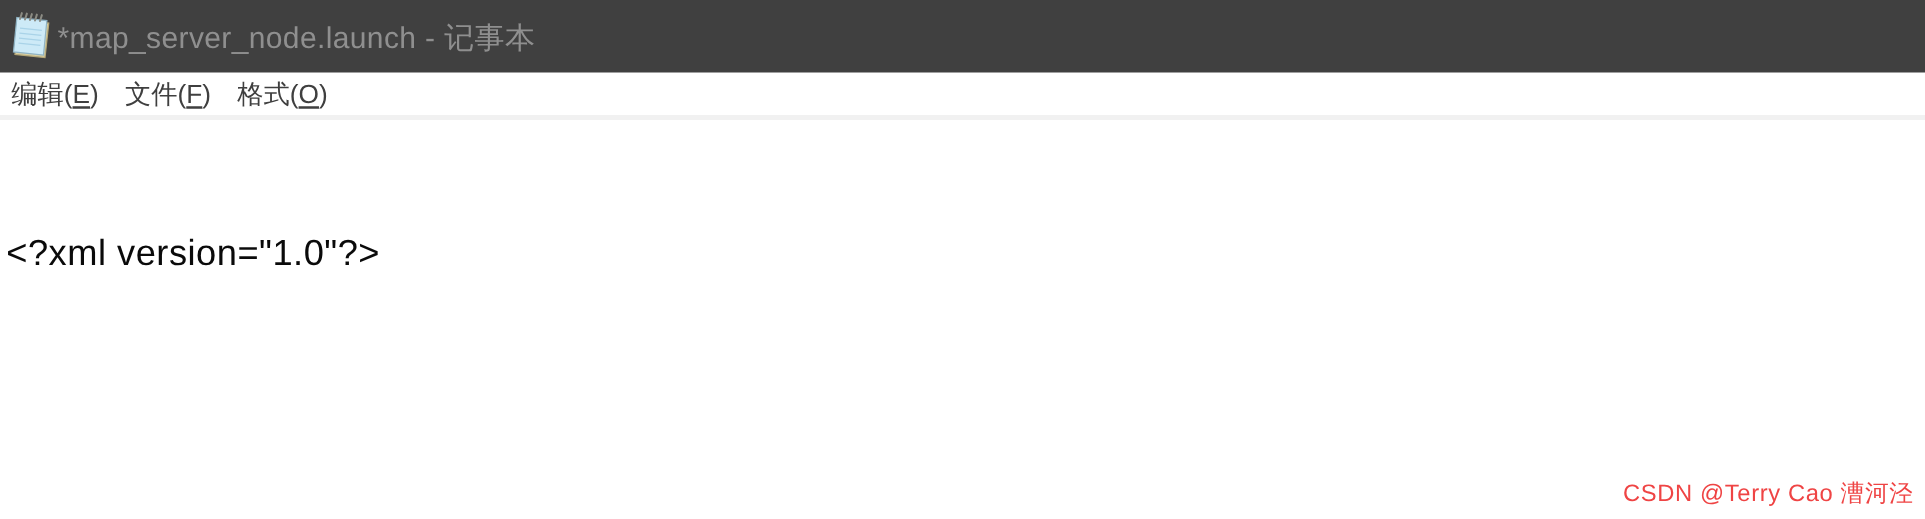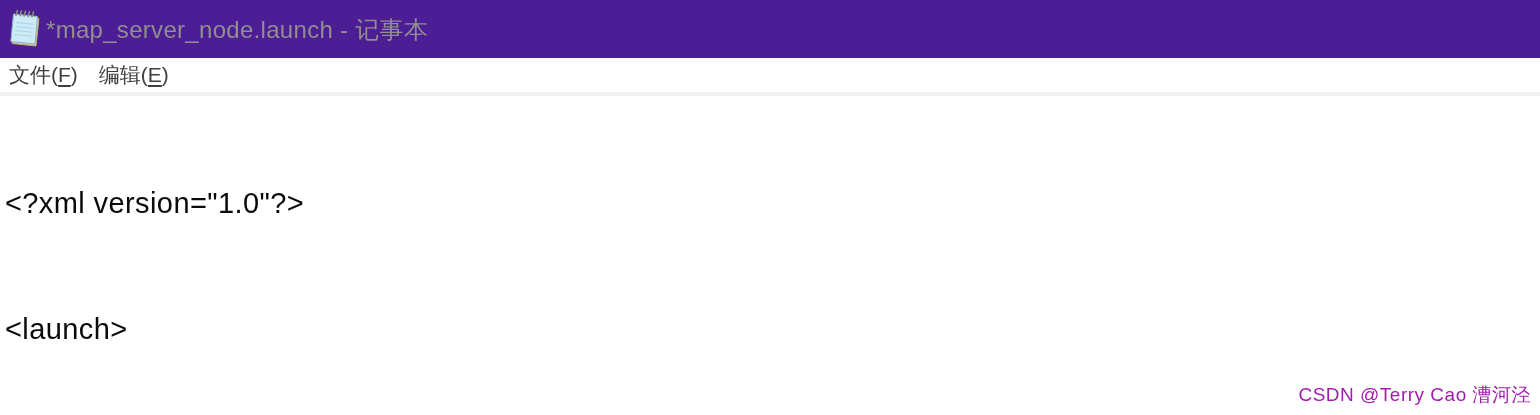--- a/index.html
+++ b/index.html
@@ -5,21 +5,21 @@
   * { margin: 0; padding: 0; box-sizing: border-box; }
   html, body {
     width: 1540px; height: 415px;
     background: #ffffff;
     font-family: "Liberation Sans", "DejaVu Sans", sans-serif;
     overflow: hidden;
     position: relative;
   }
   .titlebar {
     position: absolute; left: 0; top: 0; width: 100%; height: 58px;
-    background: #4c1d95;
+    background: #404040;
   }
   .app-icon {
     position: absolute; left: 7px; top: 9px; width: 36px; height: 40px;
   }
   .window-title {
     position: absolute; left: 46px; top: 14px;
     font-size: 24px; color: #8f8f8f; letter-spacing: 0.3px;
     white-space: nowrap;
   }
   .menubar {
@@ -41,21 +41,21 @@
   .editor {
     position: absolute; left: 5px; top: 98px; right: 0;
     font-size: 29px; line-height: 42px; letter-spacing: 0.4px;
     color: #0a0a0a;
     white-space: pre;
     cursor: text;
   }
   .code-line { height: 42px; }
   .watermark {
     position: absolute; right: 9px; bottom: 7px;
-    font-size: 19px; color: #a21caf; letter-spacing: 0.5px;
+    font-size: 19px; color: #ef4444; letter-spacing: 0.5px;
     white-space: nowrap;
     -webkit-user-select: none; user-select: none;
   }
 </style>
 </head>
 <body>
 
 <div class="titlebar">
   <svg class="app-icon" viewBox="0 0 36 40" aria-hidden="true">
 
@@ -64,28 +64,28 @@
     <path d="M6.5 5 L30.5 7.5 L27.8 35 L3.8 32.5 Z" fill="#cdeaf7" stroke="#8fb3c4" stroke-width="1"></path>
 
     <path d="M9 13.5 L26.5 15.3 M8.6 17.5 L26.1 19.3 M8.2 21.5 L25.7 23.3 M7.8 25.5 L25.3 27.3" stroke="#a9d3e8" stroke-width="1" fill="none"></path>
 
     <path d="M9 6.2 L10.5 1.5 M13 6.6 L14.5 1.9 M17 7 L18.5 2.3 M21 7.4 L22.5 2.7 M25 7.8 L26.5 3.1" stroke="#8c8c84" stroke-width="1.6" fill="none" stroke-linecap="round"></path>
   </svg>
   <div class="window-title">*map_server_node.launch - 记事本</div>
 </div>
 
 <div class="menubar">
+  <div class="menu-item"><span>编辑(</span><span class="mn">E</span><span>)</span></div>
   <div class="menu-item"><span>文件(</span><span class="mn">F</span><span>)</span></div>
-  <div class="menu-item"><span>编辑(</span><span class="mn">E</span><span>)</span></div>
+  <div class="menu-item"><span>格式(</span><span class="mn">O</span><span>)</span></div>
 </div>
 
 <div class="menu-separator"></div>
 
 <div class="editor">
   <div class="code-line">&lt;?xml version="1.0"?&gt;</div>
-  <div class="code-line">&lt;launch&gt;</div>
   
   
   
   
 </div>
 
 <div class="watermark">CSDN @Terry Cao 漕河泾</div>
 
 </body></html>

